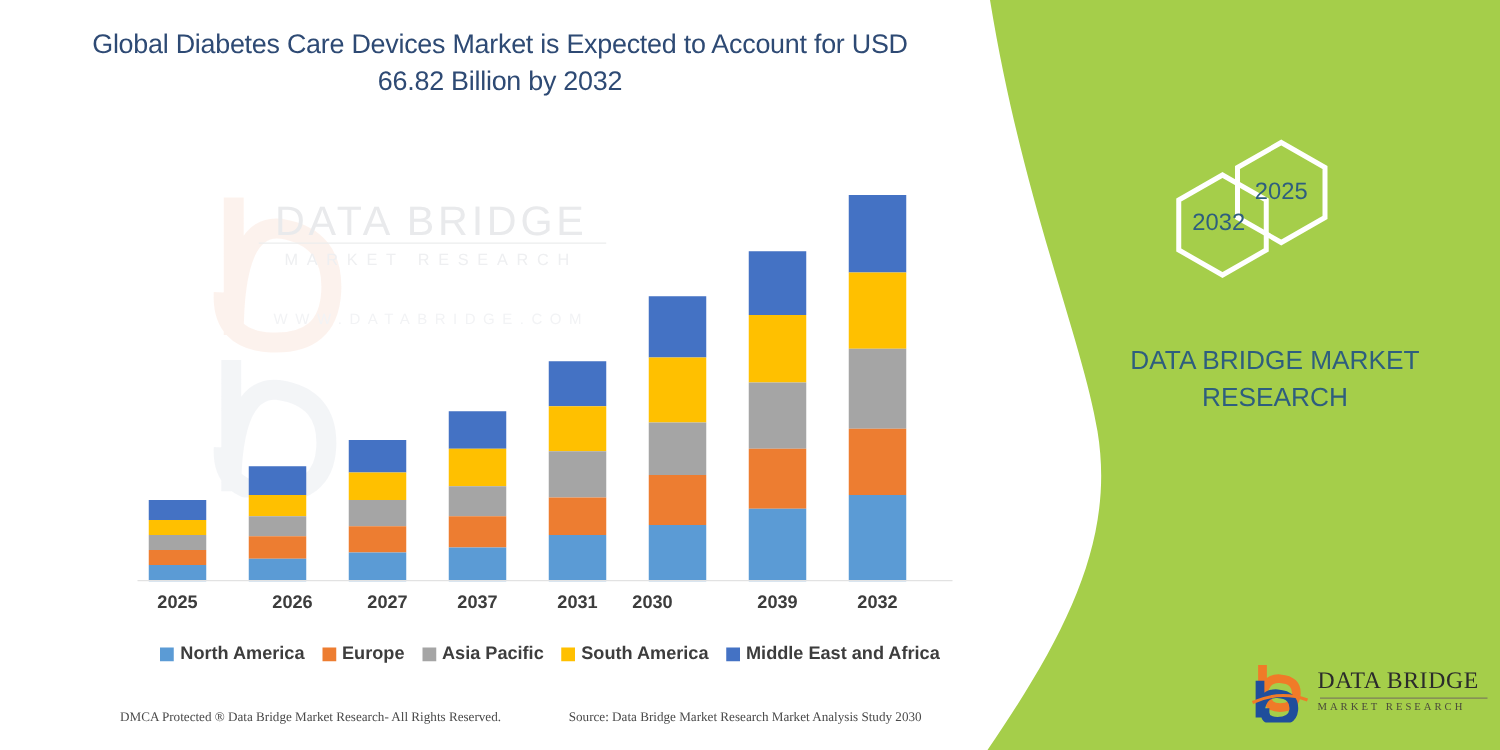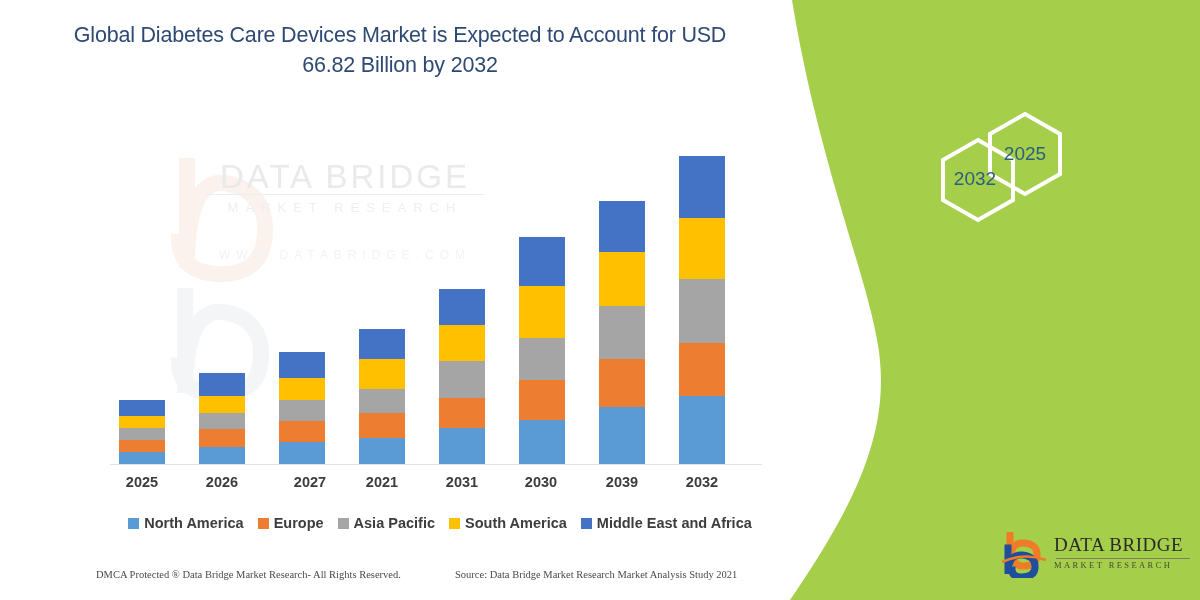--- a/index.html
+++ b/index.html
@@ -188,25 +188,25 @@
           <div class="seg" style="height: 61px; background: rgb(255, 192, 0);"></div>
           <div class="seg" style="height: 64px; background: rgb(165, 165, 165);"></div>
           <div class="seg" style="height: 53px; background: rgb(237, 125, 49);"></div>
           <div class="seg" style="height: 69px; background: rgb(91, 155, 213);"></div>
         </div>
       </div>
     <div id="axis-line"></div>
 
     <div id="x-labels">
         <div class="xlab" style="left: -8px;">2025</div>
-        <div class="xlab" style="left: 72px;">2026</div>
+        <div class="xlab" style="left: 84px;">2026</div>
         <div class="xlab" style="left: 160px;">2027</div>
-        <div class="xlab" style="left: 232px;">2021</div>
+        <div class="xlab" style="left: 232px;">2037</div>
         <div class="xlab" style="left: 312px;">2031</div>
-        <div class="xlab" style="left: 391px;">2030</div>
+        <div class="xlab" style="left: 372px;">2030</div>
         <div class="xlab" style="left: 472px;">2039</div>
         <div class="xlab" style="left: 552px;">2032</div>
       </div>
 
     <div id="legend">
         <div class="leg-item">
           <span class="leg-sw" style="background: rgb(91, 155, 213);"></span>
           <span class="leg-lb">North America</span>
         </div>
         <div class="leg-item">
@@ -221,39 +221,40 @@
           <span class="leg-sw" style="background: rgb(255, 192, 0);"></span>
           <span class="leg-lb">South America</span>
         </div>
         <div class="leg-item">
           <span class="leg-sw" style="background: rgb(68, 114, 196);"></span>
           <span class="leg-lb">Middle East and Africa</span>
         </div>
       </div>
 
     <div id="footer-left">DMCA Protected ® Data Bridge Market Research- All Rights Reserved.</div>
-    <div id="footer-right">Source: Data Bridge Market Research  Market Analysis Study 2021</div>
+    <div id="footer-right">Source: Data Bridge Market Research  Market Analysis Study 2030</div>
   </div>
 
   <div id="green-panel">
     <svg id="green-svg" width="440" height="600" viewBox="0 0 440 600">
       <path d="M32 0 L440 0 L440 600 L30 600 C95 505 132 430 118 345 C106 272 58 160 32 0 Z" fill="#A5CE4A"></path>
     </svg>
   </div>
 
 
   <div id="hexes">
     <svg width="180" height="120" viewBox="0 0 180 120">
       <polygon points="95,4 130,24 130,64 95,84 60,64 60,24" fill="none" stroke="#ffffff" stroke-width="4"></polygon>
       <polygon points="48,30 83,50 83,90 48,110 13,90 13,50" fill="none" stroke="#ffffff" stroke-width="4"></polygon>
     </svg>
     <div class="hex-label" style="left:5px;top:58px;">2032</div>
     <div class="hex-label" style="left:55px;top:33px;">2025</div>
   </div>
 
+  <div id="brand-text">DATA BRIDGE MARKET RESEARCH</div>
 
   <div id="logo">
     <svg id="logo-mark" viewBox="0 0 48 46">
       <path d="M10 3 L10 30 Q10 10 24 11 Q38 12 37 24 Q36 34 24 34 Q14 34 14 26" fill="none" stroke="#F07B28" stroke-width="7" stroke-linecap="square"></path>
       <path d="M8 16 L8 42 Q8 22 22 23 Q36 24 35 36 Q34 45 22 45 Q12 45 12 38" fill="none" stroke="#1F4E9C" stroke-width="7" stroke-linecap="square"></path>
       <path d="M2 30 Q24 20 46 28" fill="none" stroke="#F07B28" stroke-width="2.5"></path>
     </svg>
     <div id="logo-word">DATA BRIDGE</div>
     <div id="logo-rule"></div>
     <div id="logo-sub">MARKET RESEARCH</div>

